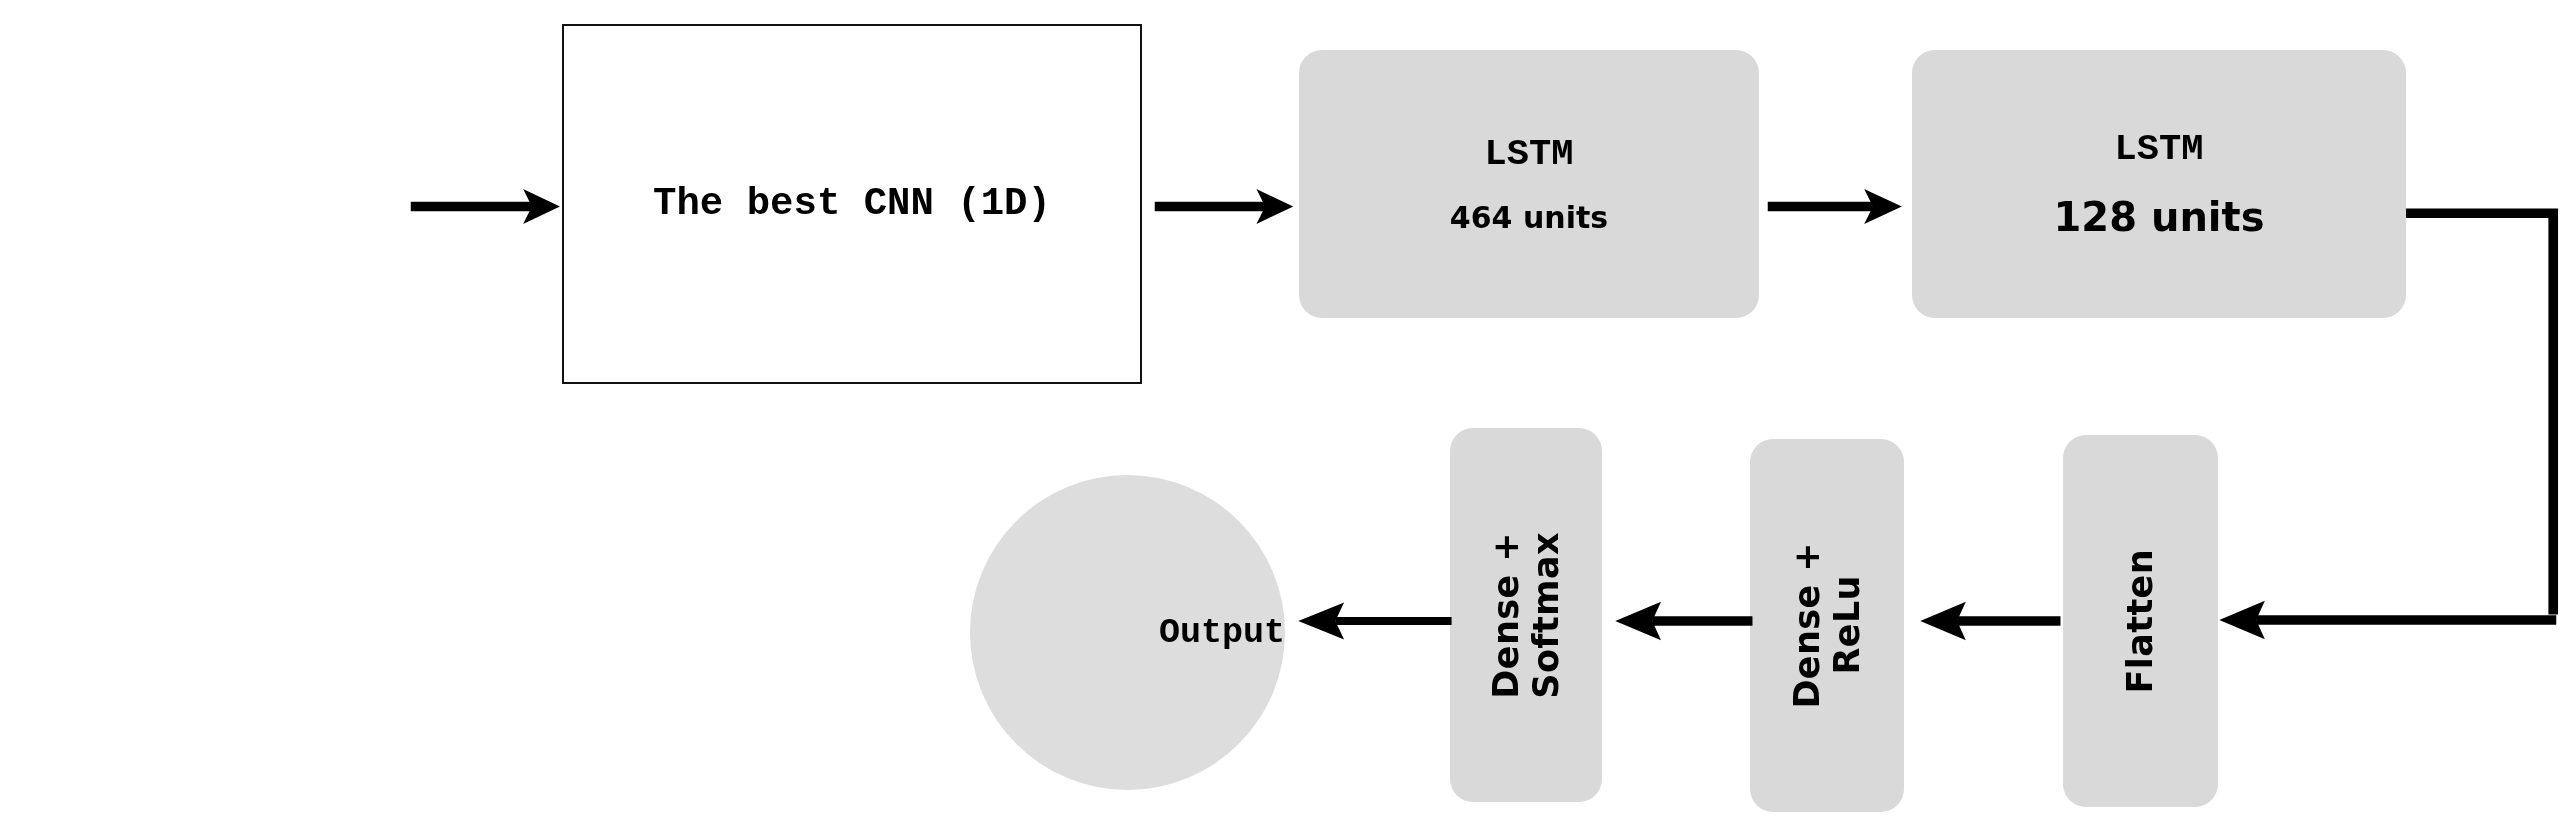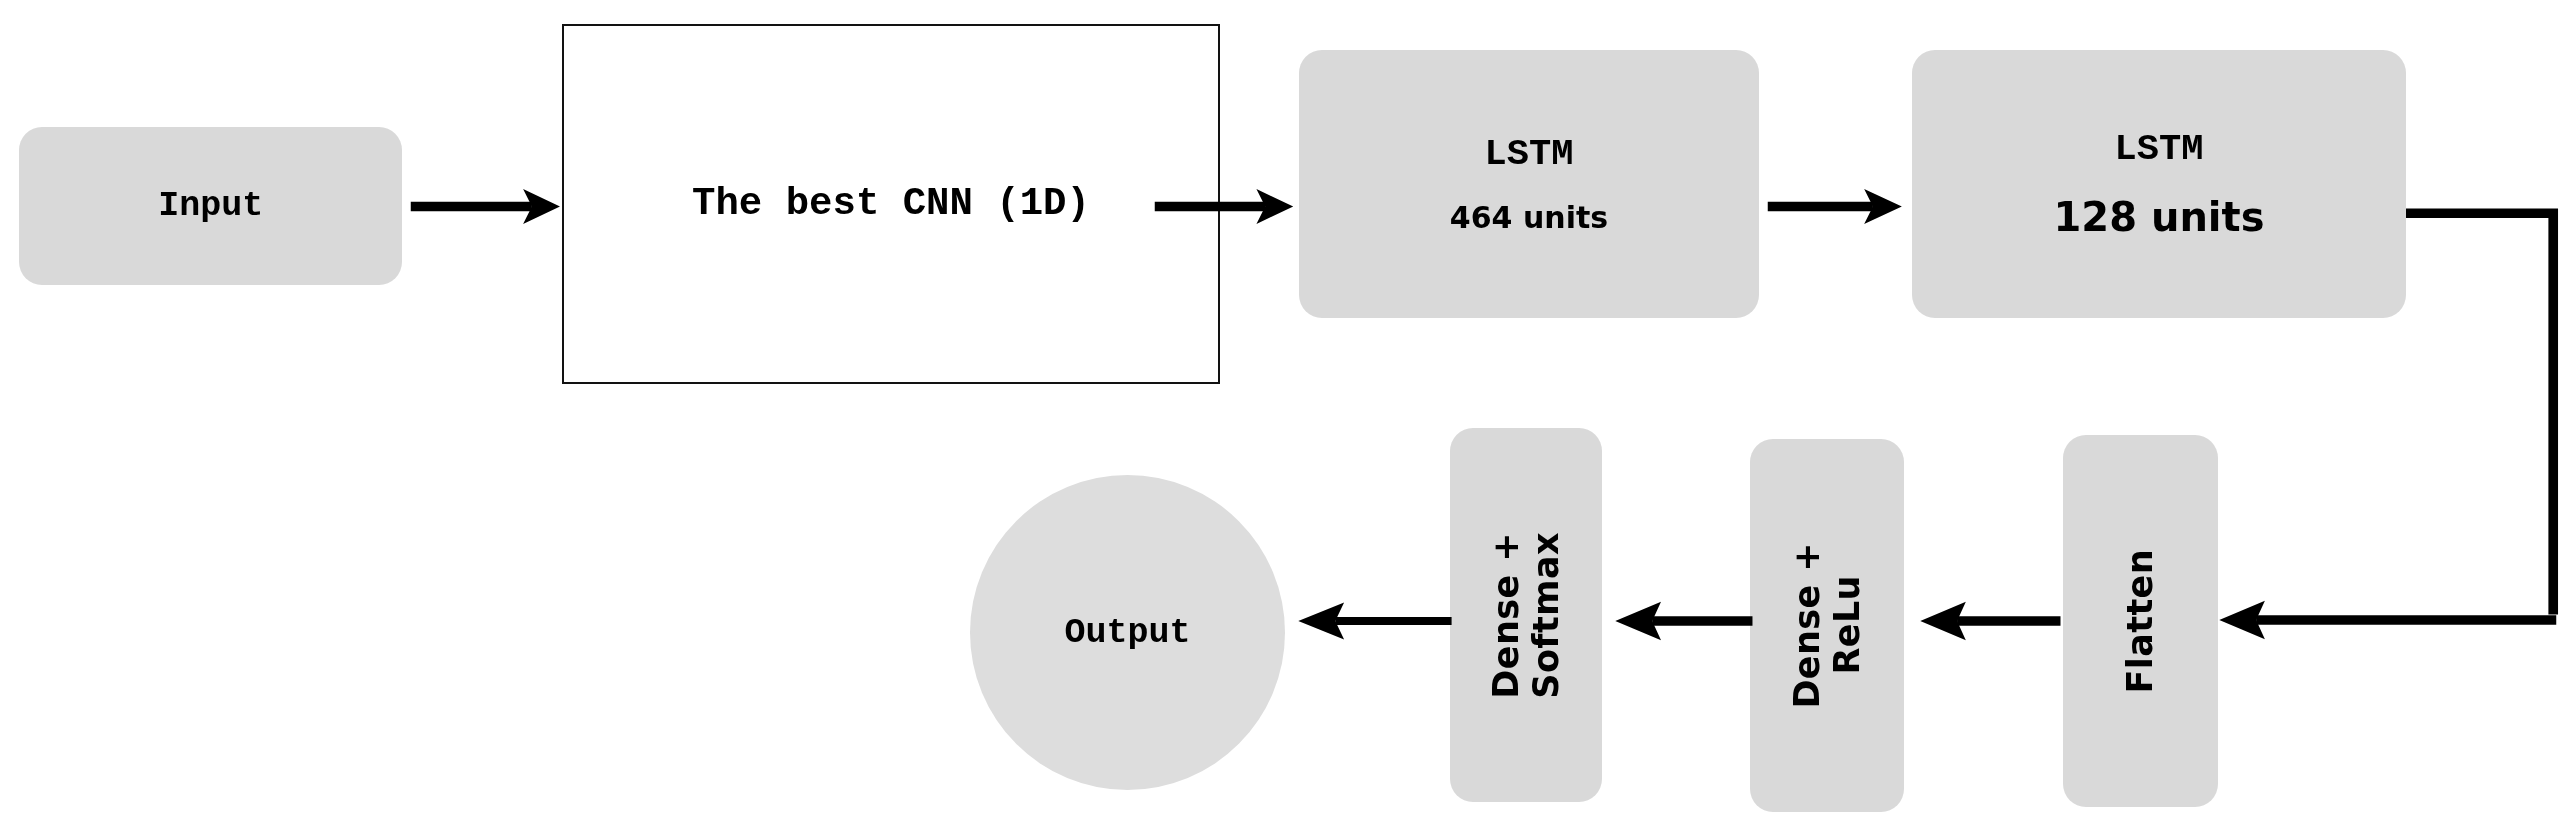--- a/index.html
+++ b/index.html
@@ -52,30 +52,27 @@
     pointer-events: none;
   }
   .title-line { display: block; font-family: Liberation Mono, monospace; }
   .sub-line { display: block; }
 </style>
 </head>
 <body>
 
 <div id="canvas">
 
-  <div class="node rounded-fill" style="left:19.3px; top:127px; width:383px; height:158px; font-size:35px;">
-    <span class="title-line">Input</span>
-  </div>
 
   <svg class="arrow-svg" style="left:409px; top:180px; width:158px; height:53px;" viewBox="0 0 180 60">
     <line x1="2" y1="30" x2="140" y2="30" stroke="#000000" stroke-width="11"></line>
     <polygon points="130,10 172,30 130,50 140,30" fill="#000000"></polygon>
   </svg>
 
-  <div class="node rect-outline" style="left:562px; top:24px; width:658px; height:360px; font-size:39px;">
+  <div class="node rect-outline" style="left:562px; top:24px; width:580px; height:360px; font-size:39px;">
     <span class="title-line">The best CNN (1D)</span>
   </div>
 
   <svg class="arrow-svg" style="left:1153px; top:180px; width:149px; height:53px;" viewBox="0 0 170 60">
     <line x1="2" y1="30" x2="128" y2="30" stroke="#000000" stroke-width="11"></line>
     <polygon points="118,10 160,30 118,50 128,30" fill="#000000"></polygon>
   </svg>
 
   <div class="node rounded-fill" style="left:1299px; top:50px; width:460px; height:268px; font-size:37px; gap:24.6px;">
     <span class="title-line">LSTM</span>
@@ -123,18 +120,18 @@
   <div class="node rounded-fill" style="left:1450px; top:428px; width:152px; height:374px; font-size:35px;">
     <span class="vertical-label">Dense +
 Softmax</span>
   </div>
 
   <svg class="arrow-svg" style="left:1293px; top:590px; width:163px; height:62px;" viewBox="0 0 185 70">
     <line x1="180" y1="35" x2="48" y2="35" stroke="#000000" stroke-width="9"></line>
     <polygon points="58,14 6,35 58,56 48,35" fill="#000000"></polygon>
   </svg>
 
-  <div class="node circle-fill" style="left:970px; top:475px; width:315px; height:315px; font-size:35px;">
+  <div class="node circle-fill" style="left:970px; top:475px; width:315px; height:315px; font-size:35px;align-items:flex-end;">
     <span class="title-line">Output</span>
   </div>
 
 </div>
 
 
 </body></html>

